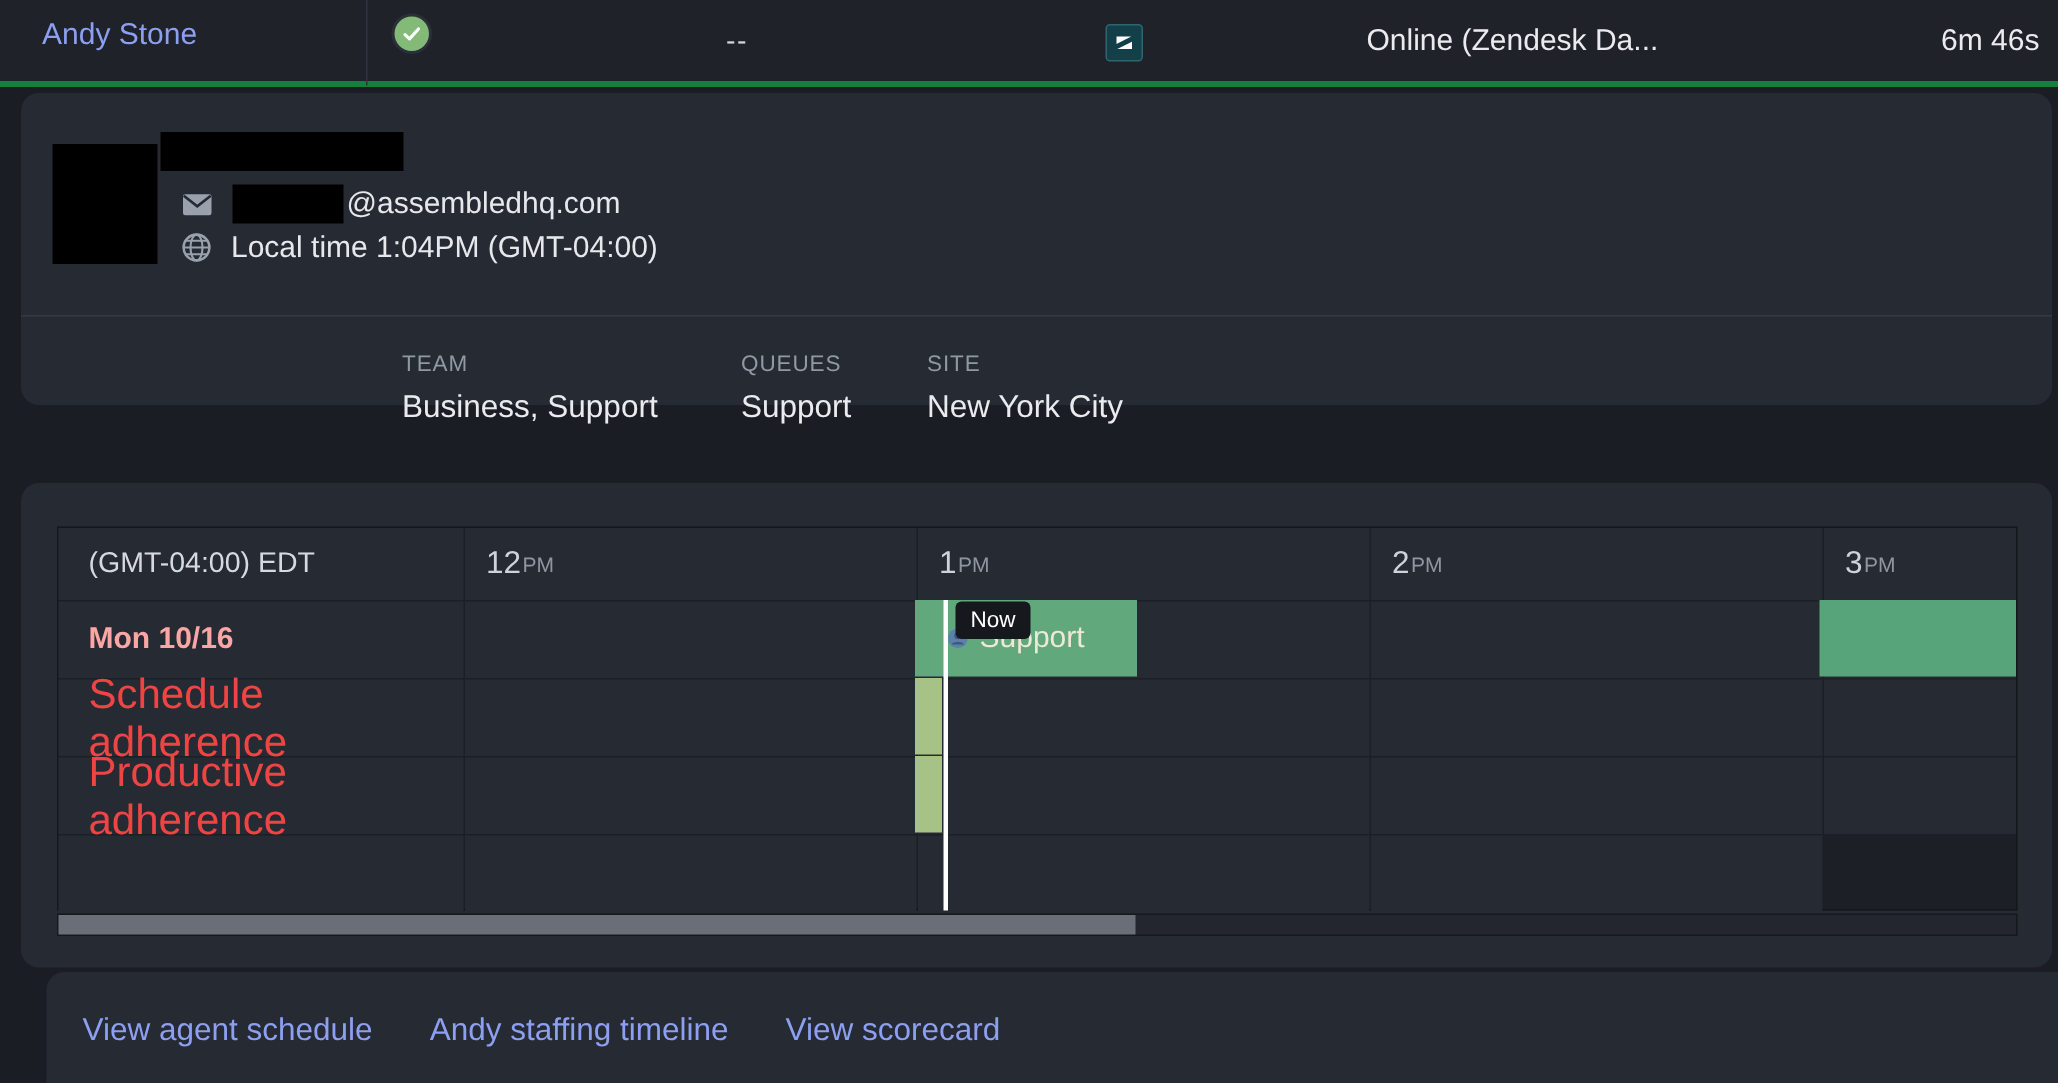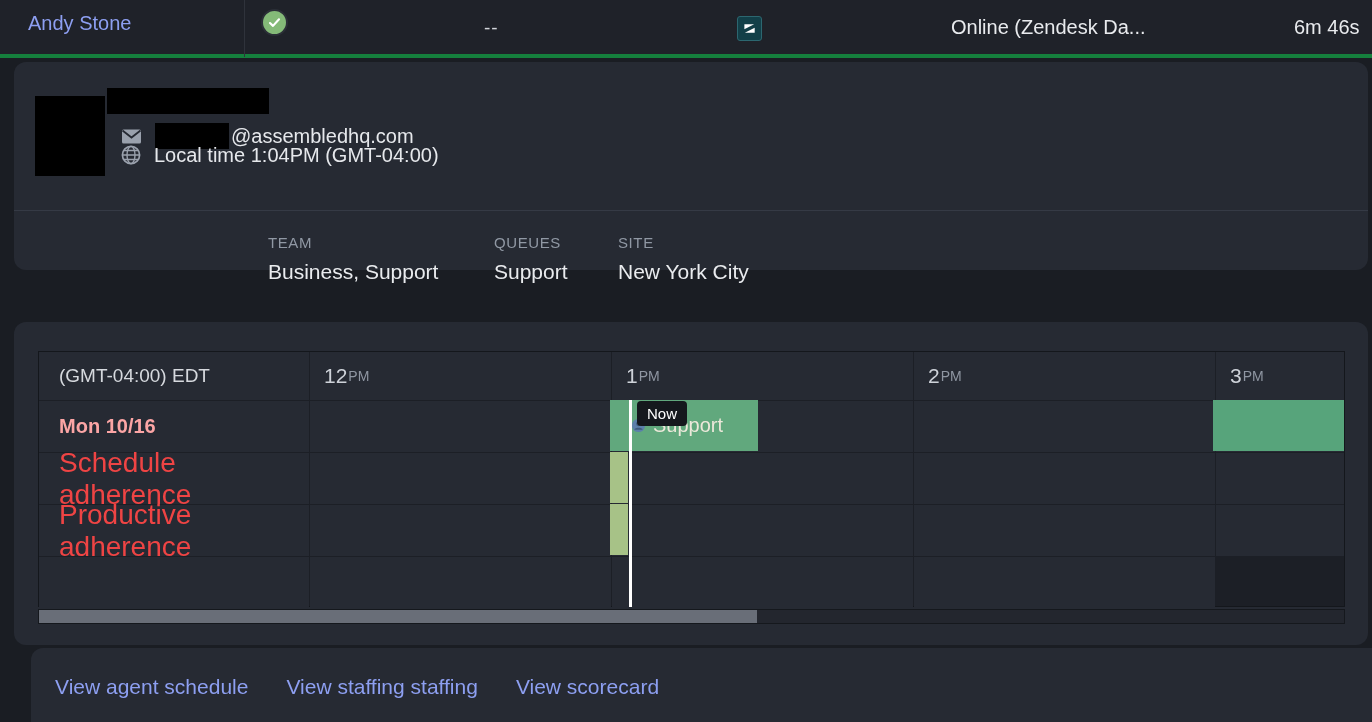--- a/index.html
+++ b/index.html
@@ -25,36 +25,36 @@
     position:absolute; left:261px; top:9px; width:27px; height:27px; border-radius:50%;
     background:#84ba78; border:2px solid #2b2f37;
     display:flex; align-items:center; justify-content:center;
   }
   .topbar .dashes { position:absolute; left:484px; top:17px; font-size:19px; color:#d2d5da; letter-spacing:1px; }
   .zd-chip {
     width:25px; height:25px; border-radius:3px; background:#123f48; border:1px solid #2c6770;
     display:flex; align-items:center; justify-content:center;
   }
   .topbar .zd-chip { position:absolute; left:737px; top:16px; }
-  .topbar .presence { position:absolute; left:911px; top:16px; font-size:20px; color:#e9ebee;margin-left:40px; }
+  .topbar .presence { position:absolute; left:911px; top:16px; font-size:20px; color:#e9ebee; }
   .topbar .duration { position:absolute; left:1294px; top:16px; font-size:20px; color:#e9ebee; }
 
   
   .card { position:absolute; left:14px; width:1354px; background:#262a33; border-radius:12px; }
   .card1 { top:62px; height:208px; }
   .card2 { top:322px; height:323px; }
   .card3 { top:648px; height:86px; border-bottom-left-radius:0; border-bottom-right-radius:0;margin-left:17px; }
 
   
   .redact { background:#000; position:absolute; }
   .avatar { left:21px; top:34px; width:70px; height:80px; }
   .name-bar { left:93px; top:26px; width:162px; height:26px; }
   .contact-row { position:absolute; left:107px; display:flex; align-items:center; font-size:20px; color:#e6e8ec; }
   .email-row { top:60px; height:28px; }
-  .time-row { top:79px; height:28px; }
+  .time-row { top:89px; height:28px; }
   .contact-row .ic { margin-right:13px; display:flex; }
   .email-redact { position:relative; width:74px; height:26px; background:#000; margin-right:2px; }
   .card1 .hdiv { position:absolute; left:0; top:148px; width:1354px; height:1px; background:#353a45; }
 
   
   .attr-field { position:absolute; top:172px; }
   .attr-label { font-size:15px; color:#9098a4; letter-spacing:0.6px; margin-bottom:9px; }
   .attr-value { font-size:21px; color:#e9ebee; }
   .attr-0 { left:24px; } .attr-1 { left:254px; } .attr-2 { left:480px; } .attr-3 { left:604px; }
 
@@ -237,16 +237,16 @@
   </div>
 
   <div class="hscroll">
     <div class="thumb"></div>
   </div>
 </div>
 
 <div class="card card3">
   <div class="links">
     <a>View agent schedule</a>
-    <a>View staffing staffing</a>
+    <a>Andy staffing timeline</a>
     <a>View scorecard</a>
   </div>
 </div>
 
 </body></html>

